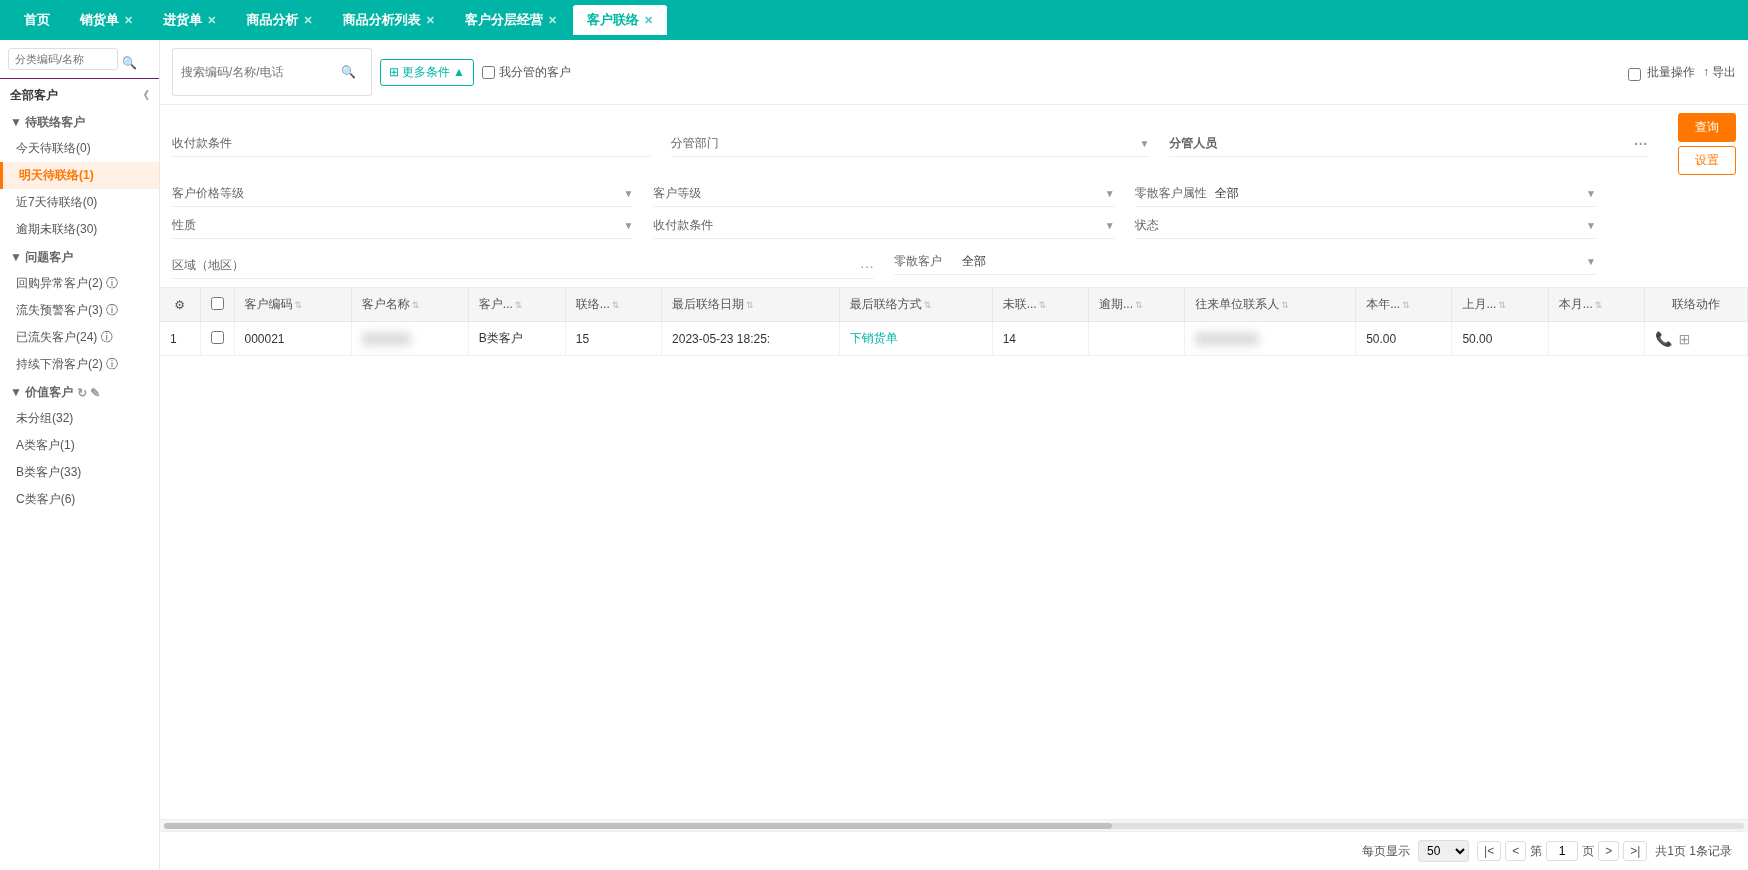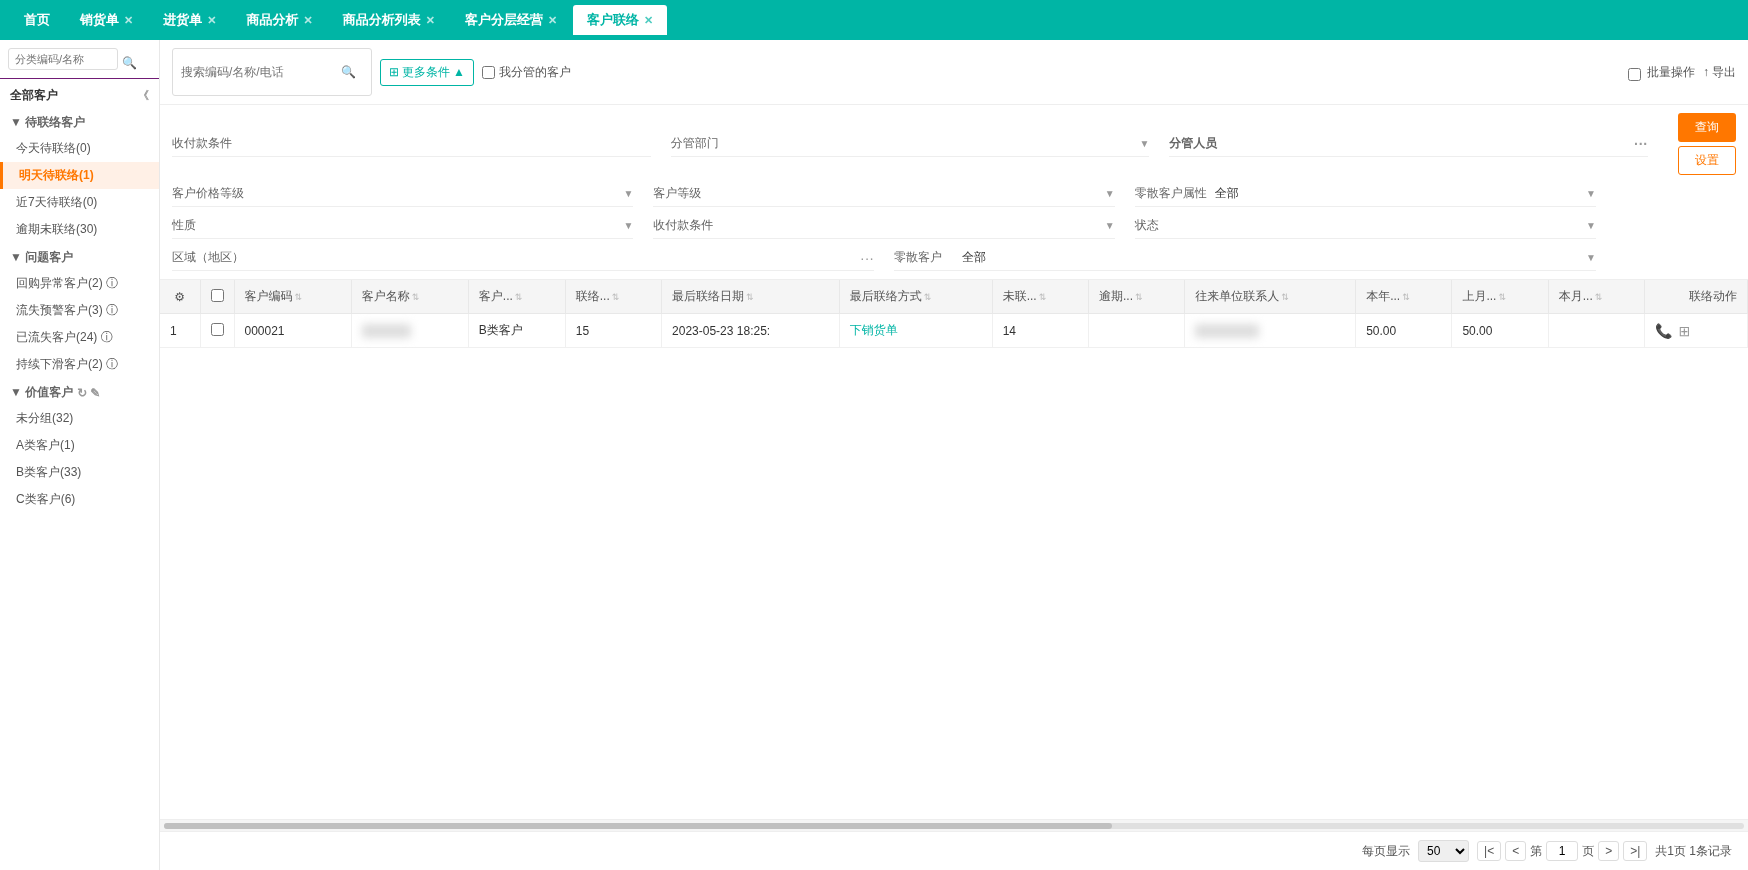--- a/index.html
+++ b/index.html
@@ -54,21 +54,21 @@
     .filter-value { font-size: 12px; color: #333; }
     .filter-query-btn { background: #ff7700; color: #fff; border: none; border-radius: 3px; padding: 6px 16px; cursor: pointer; font-size: 12px; white-space: nowrap; }
     .filter-set-btn { background: #fff; color: #ff7700; border: 1px solid #ff7700; border-radius: 3px; padding: 5px 16px; cursor: pointer; font-size: 12px; white-space: nowrap; }
     .filter-buttons { display: flex; flex-direction: column; gap: 4px; padding-left: 10px; }
     .filter-dots { color: #999; font-size: 14px; cursor: pointer; }
 
     
     .table-container { flex: 1; overflow: auto; background: #fff; margin: 0; }
     table { width: 100%; border-collapse: collapse; font-size: 12px; }
     thead tr { background: #f5f5f5; }
-    th { padding: 8px 10px; text-align: right; border-bottom: 1px solid #e8e8e8; border-right: 1px solid #e8e8e8; color: #555; font-weight: normal; white-space: nowrap; }
+    th { padding: 8px 10px; text-align: center; border-bottom: 1px solid #e8e8e8; border-right: 1px solid #e8e8e8; color: #555; font-weight: normal; white-space: nowrap; }
     td { padding: 8px 10px; border-bottom: 1px solid #f0f0f0; border-right: 1px solid #f0f0f0; color: #333; white-space: nowrap; }
     .th-sort { display: flex; align-items: center; gap: 2px; }
     .sort-icon { color: #bbb; font-size: 9px; }
     .th-settings { width: 40px; text-align: center; }
     .th-check { width: 30px; text-align: center; }
     .link-text { color: #00b5a5; cursor: pointer; }
     .action-icons { display: flex; gap: 6px; }
     .action-icon { color: #999; cursor: pointer; font-size: 14px; }
 
     
@@ -256,21 +256,21 @@
           <span class="filter-label">状态</span>
           <div class="filter-select">
             <span class="filter-value"></span>
             <span class="filter-select-arrow">▼</span>
           </div>
         </div>
         <div style="width:120px;"></div>
       </div>
 
       <div class="filter-row" style="margin-bottom:0;">
-        <div class="filter-item" style="flex:2.5;">
+        <div class="filter-item" style="flex:2.5;margin-top:8px;">
           <span class="filter-label">区域（地区）</span>
           <div class="filter-select">
             <span class="filter-value"></span>
             <span class="filter-dots">···</span>
           </div>
         </div>
         <div class="filter-item" style="flex:2.5;">
           <span class="filter-label">零散客户</span>
           <div class="filter-select">
             <span class="filter-value">全部</span>

